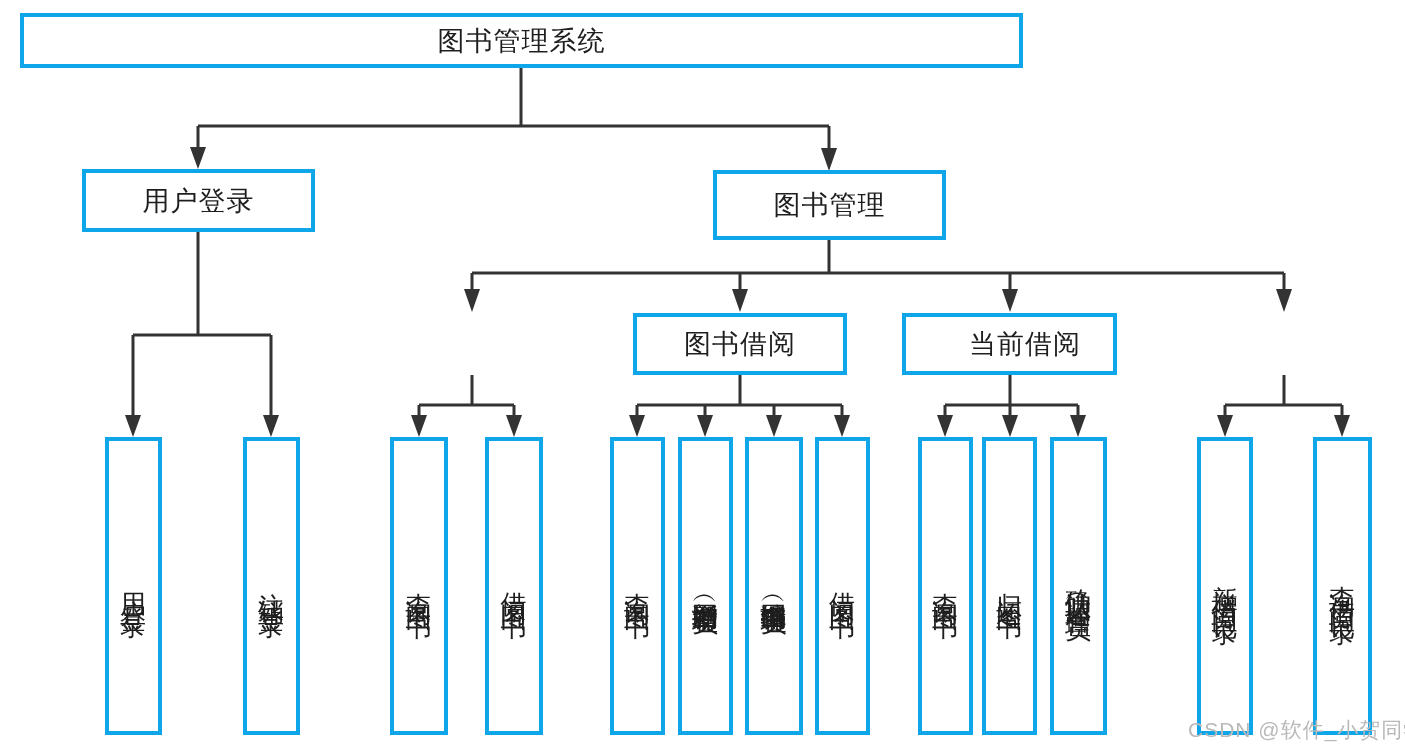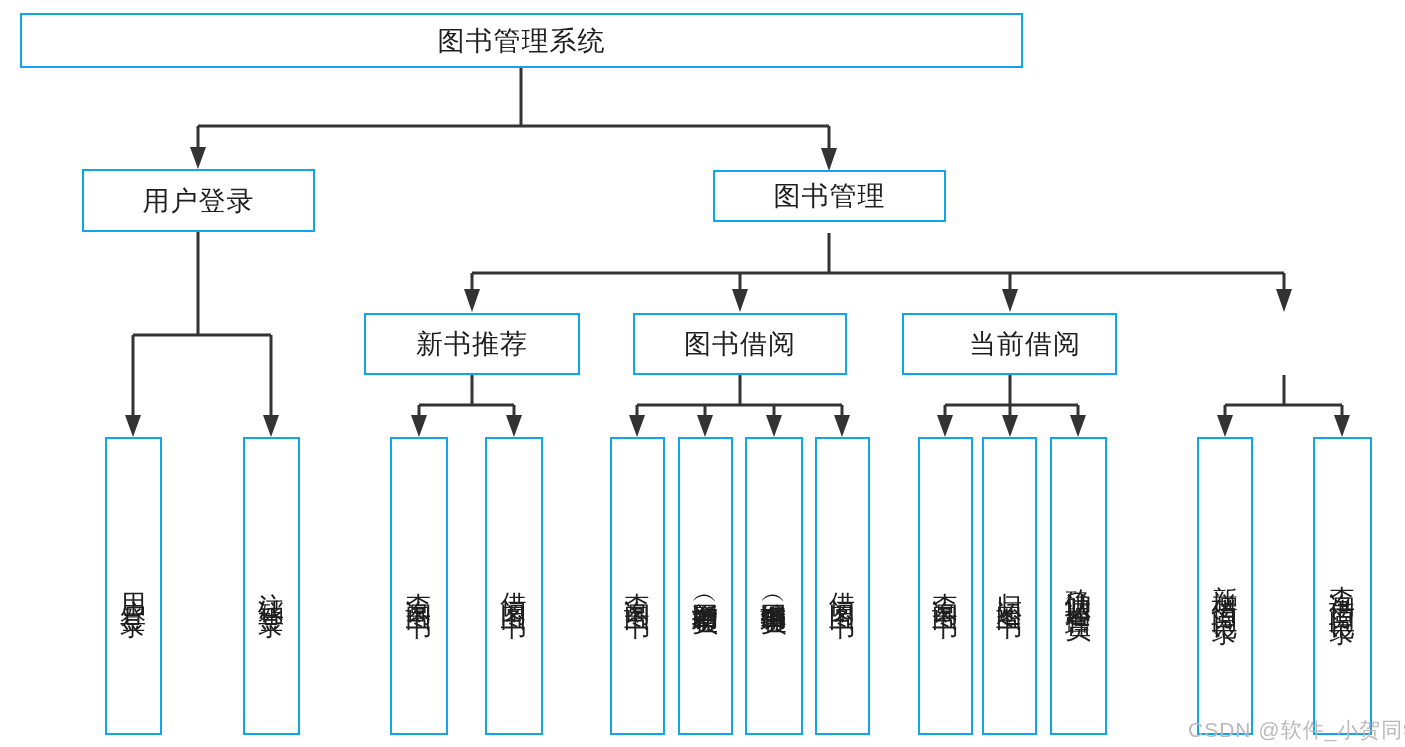--- a/index.html
+++ b/index.html
@@ -10,21 +10,21 @@
     font-family:"Liberation Sans","DejaVu Sans",sans-serif;
     overflow:hidden;
   }
   svg.wires{position:absolute;left:0;top:0;width:1405px;height:747px;}
   svg.wires .wire{stroke:#333;stroke-width:3;fill:none;}
   svg.wires .head{fill:#333;stroke:none;}
   .box{
     position:absolute;
     box-sizing:border-box;
     background:#fff;
-    border:2px solid #0ea5e9;
+    border:4px solid #0ea5e9;
     display:flex;
     align-items:center;
     justify-content:center;
     color:#1e1e1e;
   }
   .box.h .lbl{
     font-size:27px;
     letter-spacing:1px;
     white-space:nowrap;
   }
@@ -84,27 +84,24 @@
     </g>
   </svg>
 
   <div class="box h" style="left:20px;top:13px;width:1003px;height:55px;">
     <span class="lbl">图书管理系统</span>
   </div>
 
   <div class="box h" style="left:82px;top:169px;width:233px;height:63px;">
     <span class="lbl">用户登录</span>
   </div>
-  <div class="box h" style="left:713px;top:170px;width:233px;height:52px;">
+  <div class="box h" style="left:713px;top:170px;width:233px;height:70px;">
     <span class="lbl">图书管理</span>
   </div>
 
-  <div class="box h" style="left:364px;top:313px;width:216px;height:62px;">
-    <span class="lbl">新书推荐</span>
-  </div>
   <div class="box h" style="left:633px;top:313px;width:214px;height:62px;">
     <span class="lbl">图书借阅</span>
   </div>
   <div class="box h" style="left:902px;top:313px;width:215px;height:62px;padding-left:31px;">
     <span class="lbl">当前借阅</span>
   </div>
 
   <div class="box v" style="left:105px;width:57px;">
     <span class="lbl">用户登录</span>
   </div>

